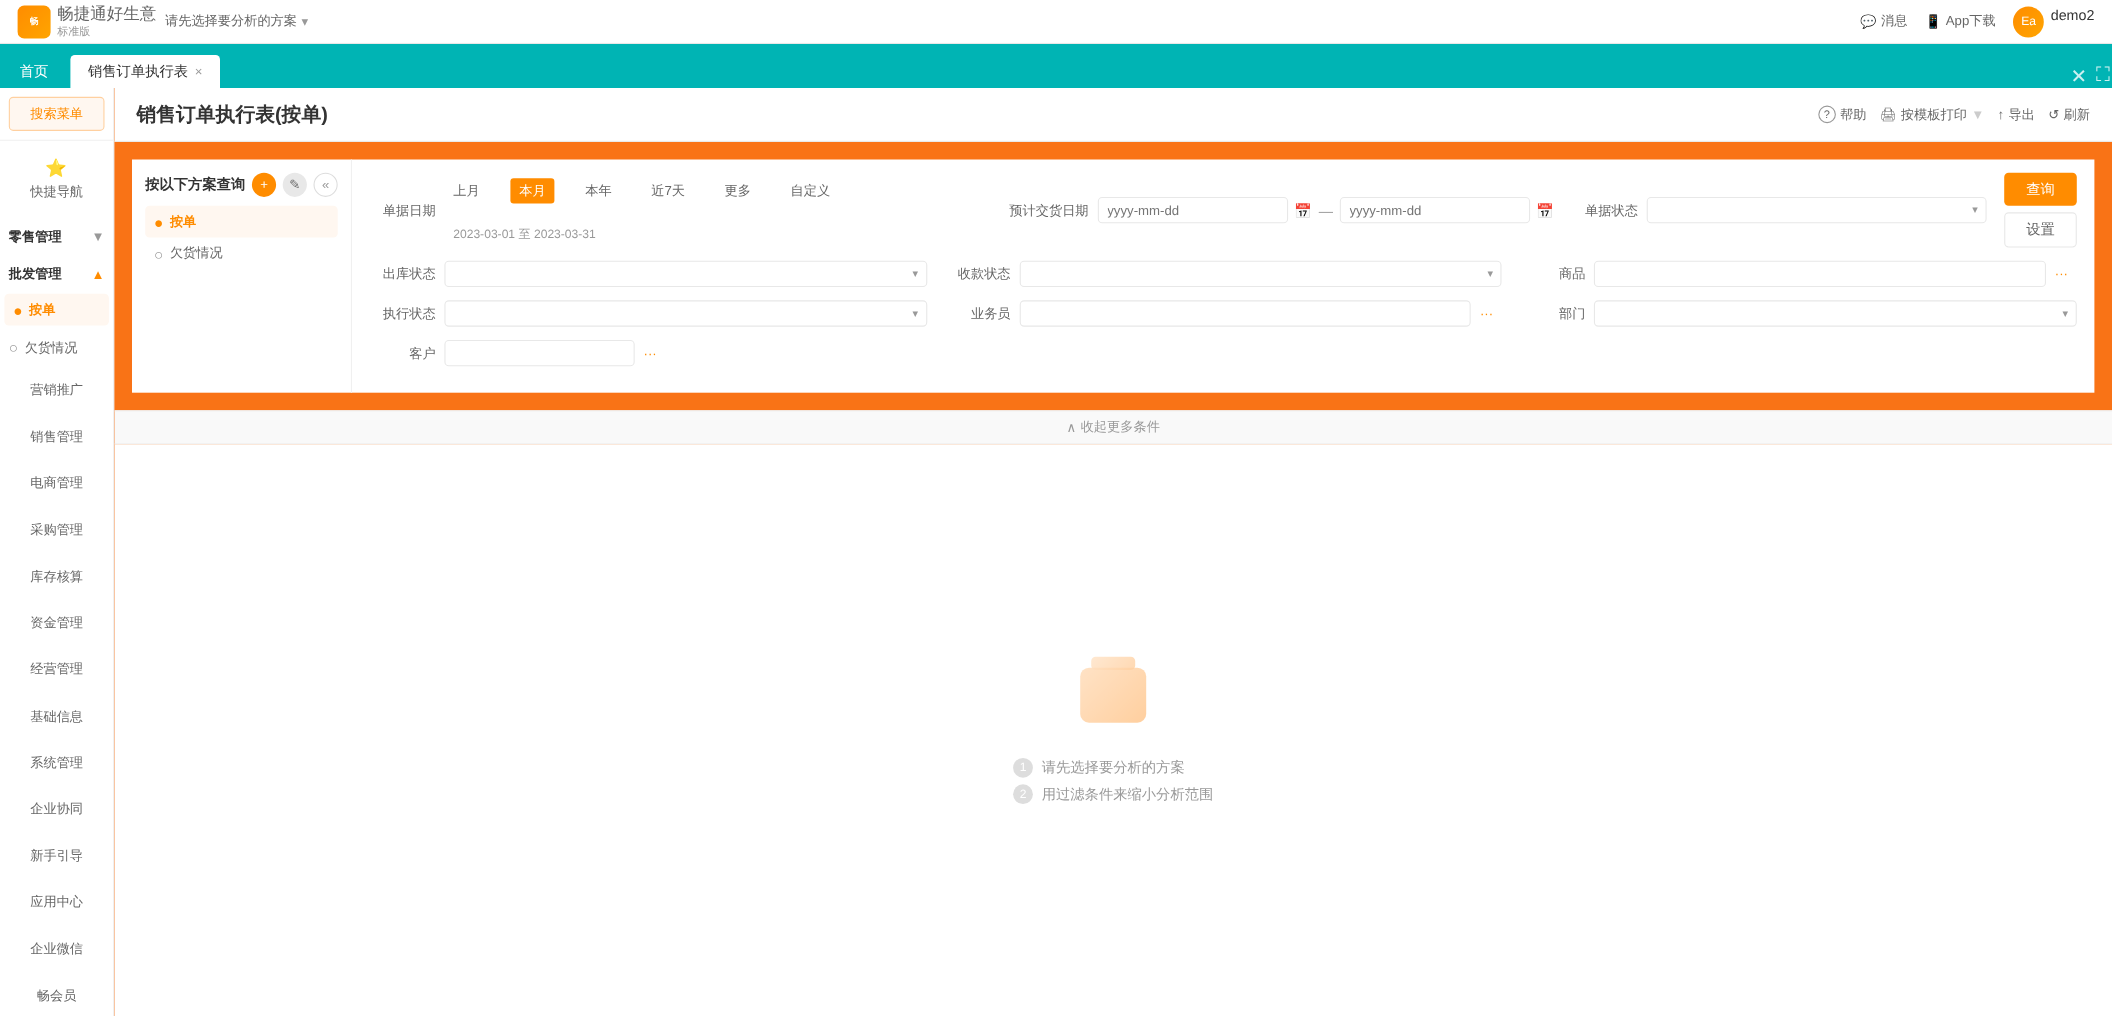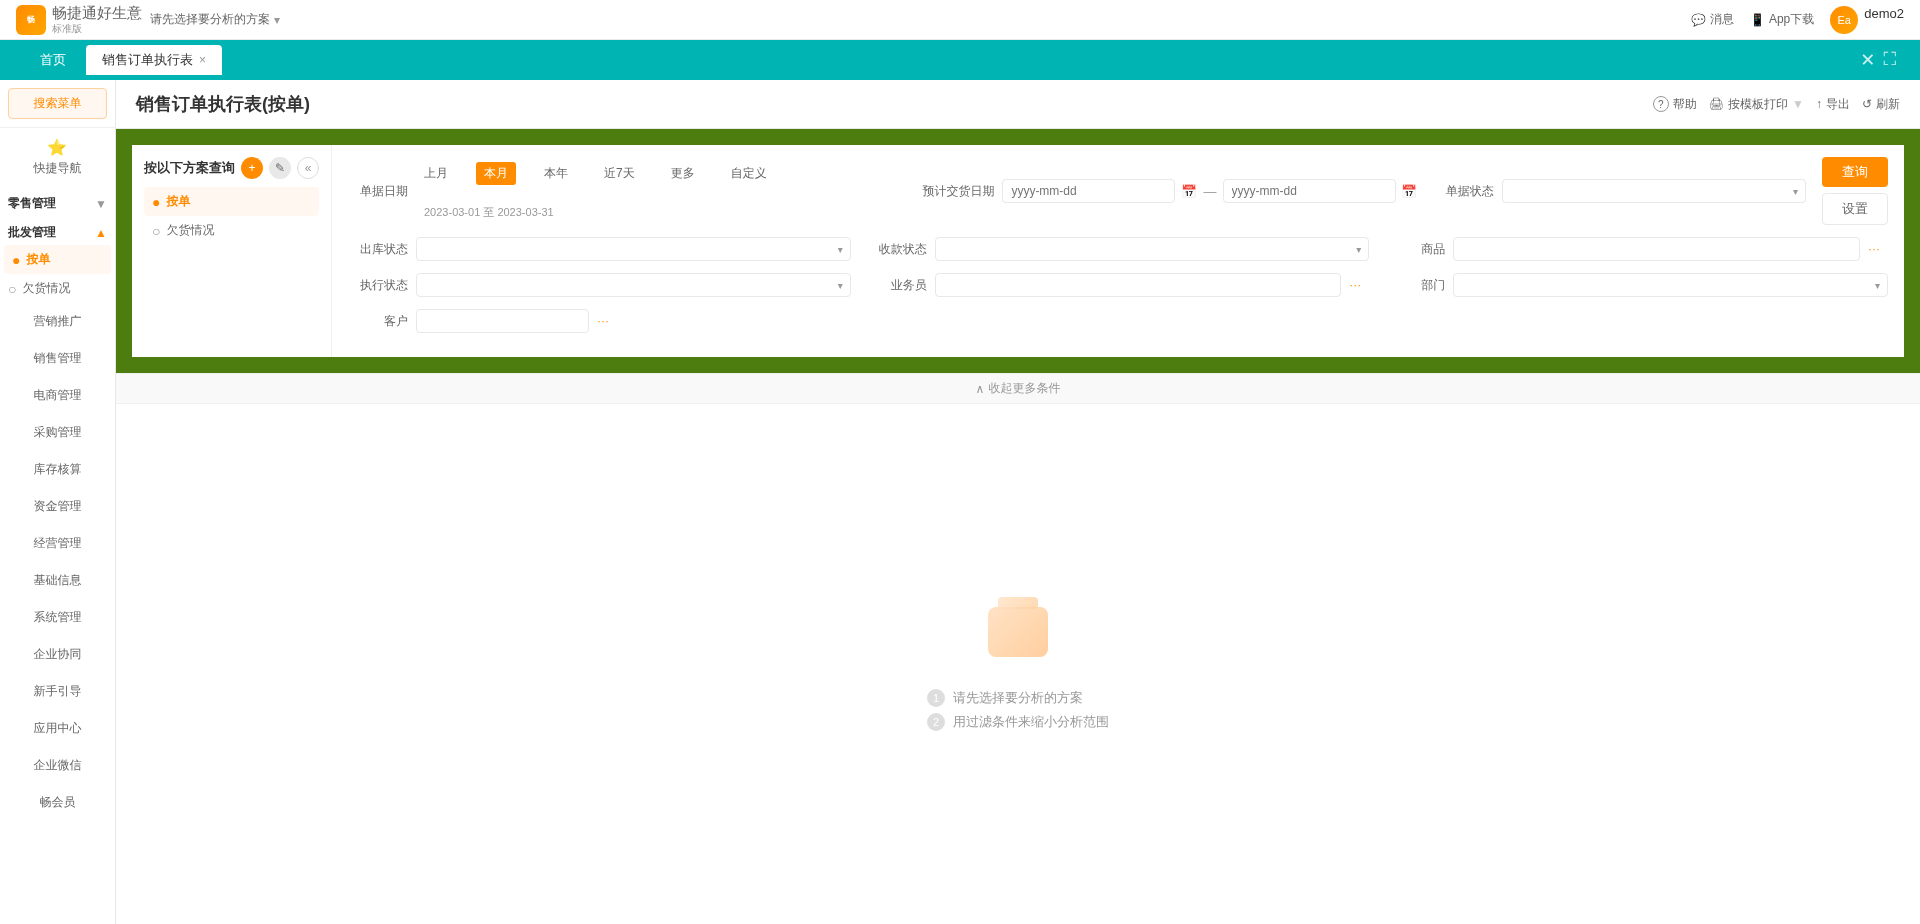--- a/index.html
+++ b/index.html
@@ -34,22 +34,22 @@
       background: linear-gradient(135deg, #ff8c00, #ffa500);
       display: flex; align-items: center; justify-content: center;
       color: white; font-size: 11px; cursor: pointer;
     }
 
     
     .tab-bar {
       height: 40px;
       background: #00b4b4;
       display: flex;
-      align-items: center;
-      padding: 0 24px;
+      align-items: flex-end;
+      padding: 0 2px;
       gap: 4px;
     }
     .tab-home {
       padding: 6px 16px;
       color: white;
       cursor: pointer;
       font-size: 13px;
       border-radius: 4px 4px 0 0;
     }
     .tab-active {
@@ -62,25 +62,26 @@
     }
     .tab-close { color: #999; font-size: 12px; cursor: pointer; }
     .tab-bar-actions { margin-left: auto; display: flex; gap: 8px; }
     .tab-bar-btn { color: white; font-size: 18px; cursor: pointer; opacity: 0.8; }
 
     
     .main-layout { display: flex; flex: 1; overflow: hidden; }
 
     
     .sidebar {
-      width: 116px;
+      width: 104px;
       background: white;
       border-right: 1px solid #e8e8e8;
       display: flex; flex-direction: column;
       overflow-y: auto;
+      justify-content: space-between;
     }
     .sidebar-search {
       padding: 8px;
       border-bottom: 1px solid #f0f0f0;
     }
     .sidebar-search-btn {
       width: 100%; padding: 6px;
       background: #fff7f0;
       border: 1px solid #ffd0a0;
       border-radius: 4px;
@@ -97,21 +98,21 @@
     }
     .sidebar-nav-item .nav-icon { font-size: 16px; }
     .sidebar-group-header {
       padding: 8px 8px 4px;
       font-size: 12px; color: #333; font-weight: bold;
       display: flex; align-items: center; justify-content: space-between;
       cursor: pointer;
     }
 
     
-    .content-area { flex: 1; display: flex; flex-direction: column; overflow: hidden; background: #4d7c0f; }
+    .content-area { flex: 1; display: flex; flex-direction: column; overflow: hidden; background: #f97316; }
 
     
     .page-header {
       background: white;
       padding: 12px 20px 0;
       border-bottom: 1px solid #e8e8e8;
       display: flex; align-items: center; justify-content: space-between;
     }
     .page-title { font-size: 18px; font-weight: bold; color: #333; padding-bottom: 12px; }
     .page-header-actions { display: flex; align-items: center; gap: 12px; padding-bottom: 12px; }

